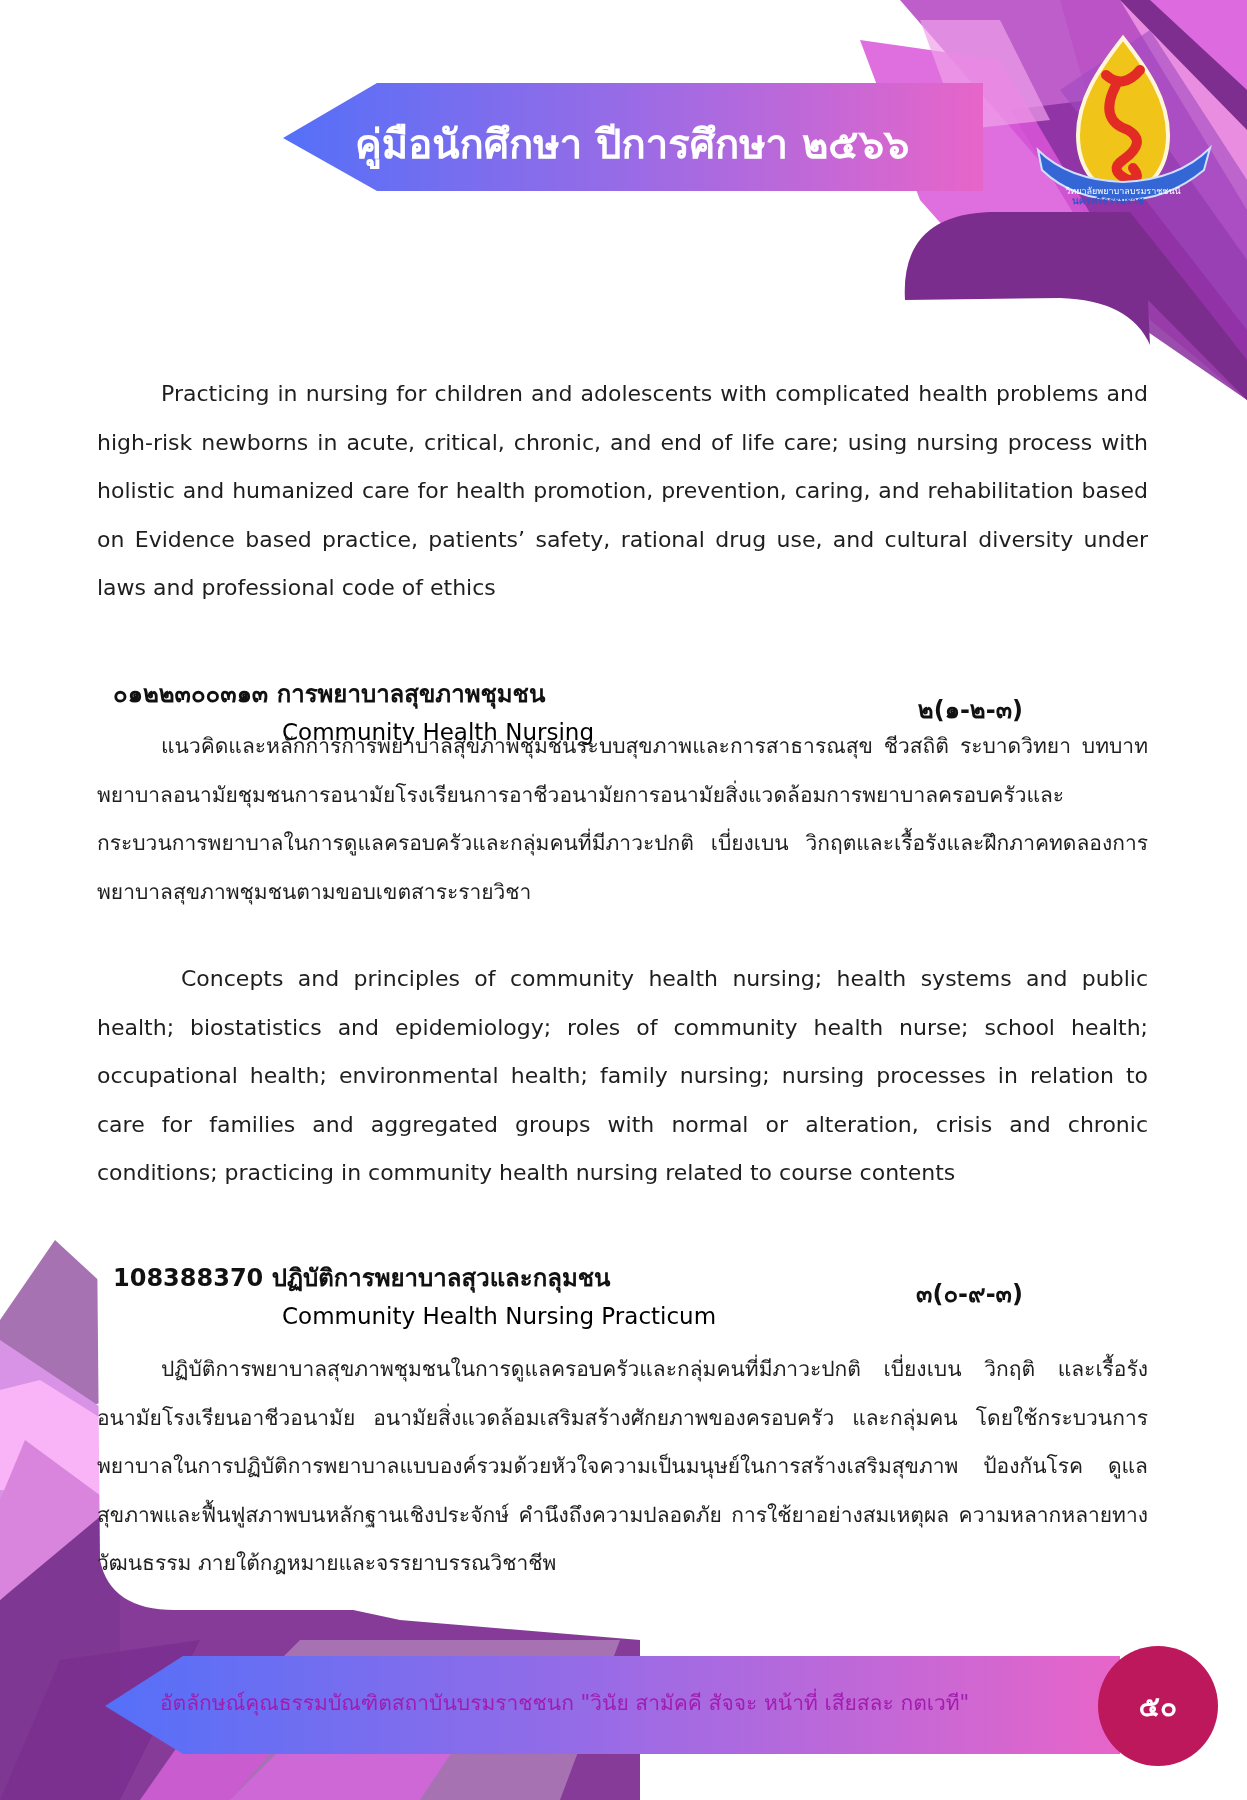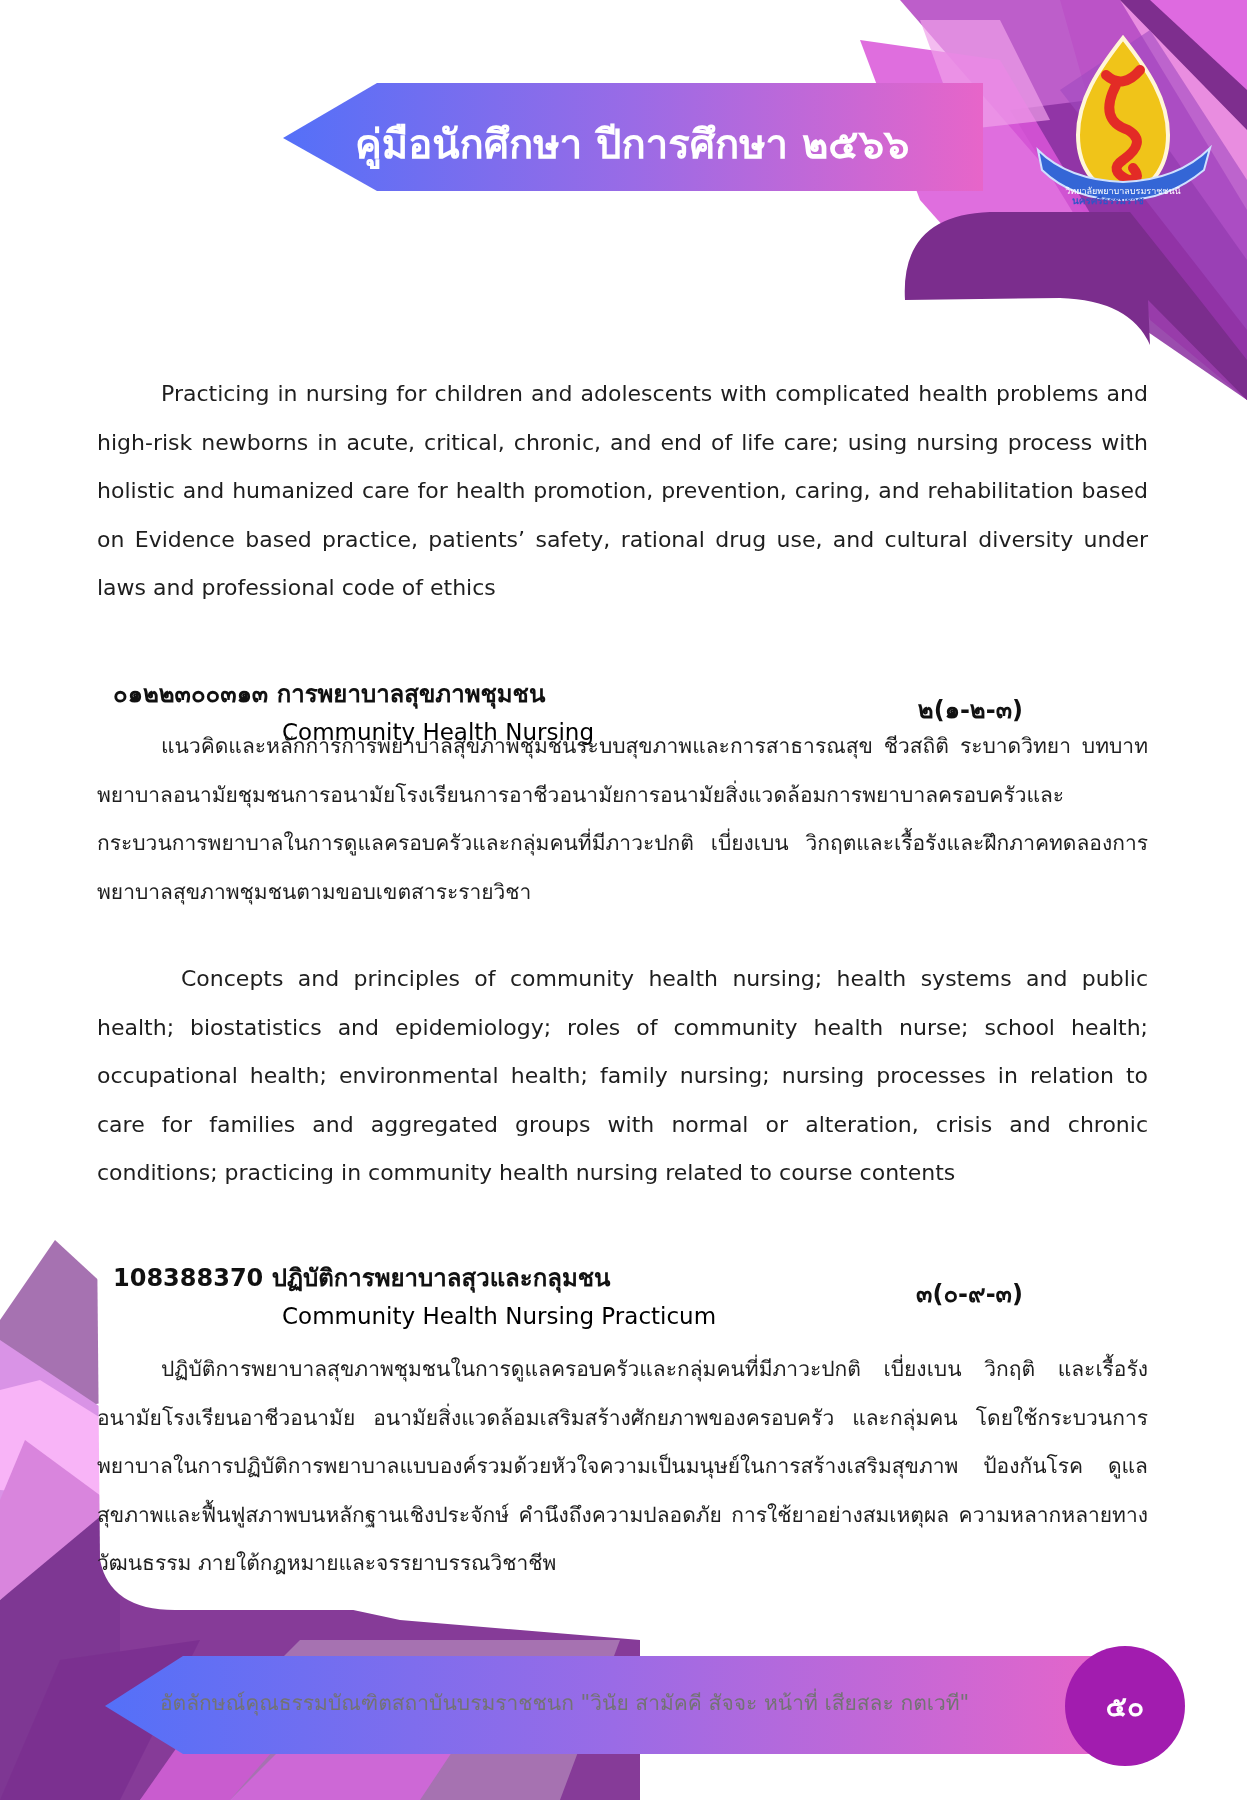--- a/index.html
+++ b/index.html
@@ -7,22 +7,22 @@
   svg.deco { position:absolute; left:0; top:0; }
   .title-text { position:absolute; left:355px; top:112px; font-family:"DejaVu Sans", sans-serif; font-weight:bold; font-size:40px; color:#ffffff; white-space:nowrap; }
   .logo { position:absolute; left:1028px; top:30px; width:190px; height:185px; }
   .logo-caption { position:absolute; left:1072px; top:193px; width:100px; text-align:left; font-size:10px; font-weight:bold; color:#2f55c8; white-space:nowrap; }
   .para { position:absolute; left:97px; width:1051px; font-family:"DejaVu Sans", sans-serif; font-size:22px; line-height:48.5px; text-align:justify; color:#1e1e1e; }
   .para .indent { display:inline-block; width:64px; }
   .course-head { position:absolute; left:113px; width:910px; font-size:24px; font-weight:bold; color:#111; white-space:nowrap; }
   .course-head .credits { position:absolute; right:0; top:16px; }
   .course-en { position:absolute; left:282px; font-size:23px; color:#000000; white-space:nowrap; }
   .thai { font-family:"DejaVu Sans", sans-serif; font-size:21px; line-height:48.5px; }
-  .footer-text { position:absolute; left:160px; top:1686px; font-size:21px; color:#737373; white-space:nowrap; }
-  .page-circle { position:absolute; left:1065px; top:1646px; width:120px; height:120px; border-radius:50%; background:#a21caf; display:flex; align-items:center; justify-content:center; color:#ffffff; font-weight:bold; font-size:28px; }
+  .footer-text { position:absolute; left:160px; top:1686px; font-size:21px; color:#a21caf; white-space:nowrap; }
+  .page-circle { position:absolute; left:1098px; top:1646px; width:120px; height:120px; border-radius:50%; background:#be185d; display:flex; align-items:center; justify-content:center; color:#ffffff; font-weight:bold; font-size:28px; }
 </style>
 </head>
 <body>
 
 <svg class="deco" width="1247" height="1800" viewBox="0 0 1247 1800">
   <defs>
     <linearGradient id="bannerGrad" x1="0" y1="0" x2="1" y2="0">
       <stop offset="0" stop-color="#5470f8"></stop>
       <stop offset="0.5" stop-color="#9a6be6"></stop>
       <stop offset="1" stop-color="#e765c9"></stop>

